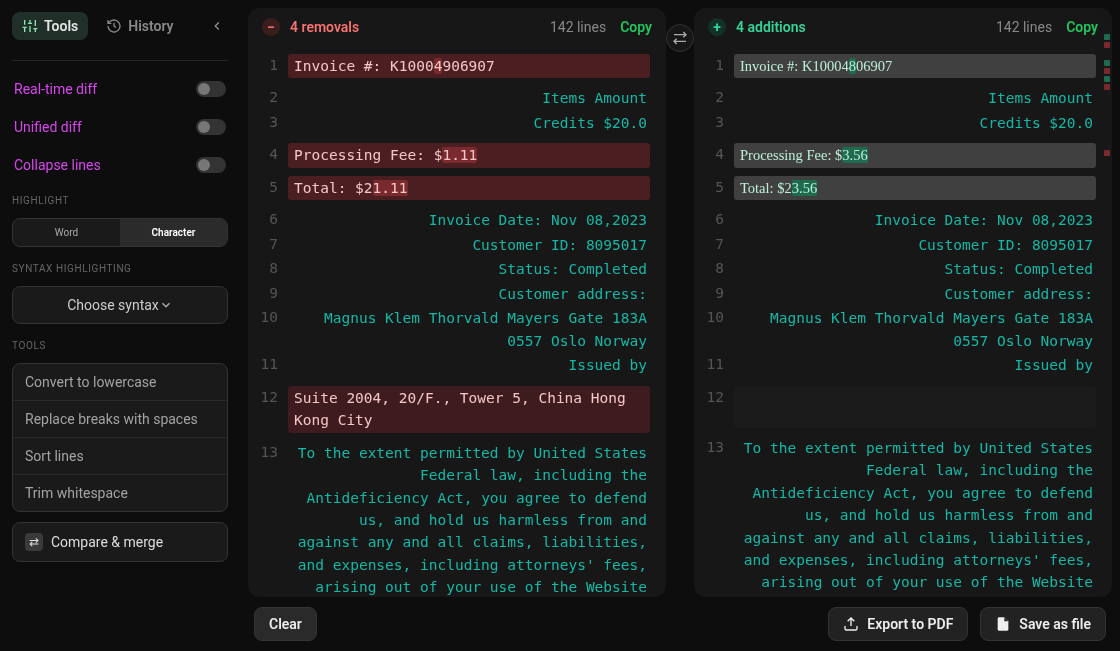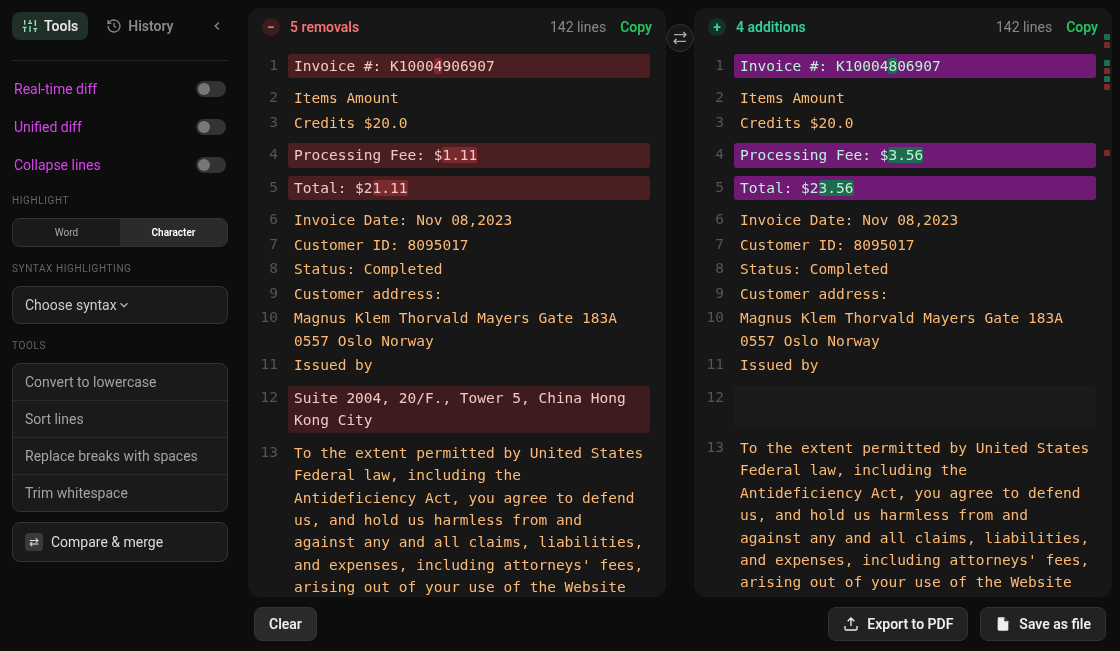--- a/index.html
+++ b/index.html
@@ -73,21 +73,21 @@
     display:flex; background:#1a1a1a; border:1px solid #333; border-radius:8px;
     overflow:hidden; margin-top:2px;
   }
   .segmented .seg {
     flex:1; text-align:center; padding:8px 0; font-size:10px; color:#aaa; cursor:pointer;
   }
   .segmented .seg.active {
     background:#2b2b2b; color:#fff; font-weight:600;
   }
   .select {
-    display:flex; align-items:center; justify-content:flex-start;
+    display:flex; align-items:center; justify-content:center;
     background:#1a1a1a; border:1px solid #333; border-radius:8px;
     padding:10px 12px; color:#ccc; cursor:pointer; margin-top:2px;
   }
   .tool-list {
     background:#1a1a1a; border:1px solid #333; border-radius:8px;
     display:flex; flex-direction:column; margin-top:2px;
   }
   .tool-item {
     padding:10px 12px; color:#a3a3a3; cursor:pointer; font-size:14px;
   }
@@ -154,24 +154,24 @@
     line-height: 1.55;
   }
   .gutter {
     width:40px; text-align:right; padding-right:10px;
     color:#555; flex-shrink:0; user-select:none;
   }
   .line-content {
     flex:1; white-space:pre-wrap; word-break:break-word;
     padding: 1px 3px 1px 6px; border-radius:3px; margin-right:16px;
   }
-  .line-content.neutral { color:#fdba74; }
+  .line-content.neutral { color:#14b8a6;text-align:right; }
   .line-content.removed { background:#4b1f22; color:#f5c6c6; }
   .line-content.removed-soft { background:#3d1b1e; color:#f5c6c6; }
-  .line-content.added   { background:#701a75; color:#bdf0d7; }
+  .line-content.added   { background:#404040; color:#bdf0d7;font-family:Liberation Serif, serif; }
   .line-content.empty-add { background:#1b1b1b; min-height:42px; }
   .hl-del { background:#7a2a2e; border-radius:2px; }
   .hl-add { background:#1e6b4f; border-radius:2px; }
 
   .spacer8 { height:8px; }
 
   
   .minimap {
     position:absolute; right:2px; top:8px; width:6px; height:calc(100% - 70px);
     display:flex; flex-direction:column; gap:2px;
@@ -245,38 +245,38 @@
   <div class="select">
     <span>Choose syntax</span>
     <svg width="14" height="14" viewBox="0 0 24 24" fill="none" stroke="#aaa" stroke-width="2.5">
         <polyline points="6 9 12 15 18 9"></polyline>
       </svg>
   </div>
 
   <div class="section-label">TOOLS</div>
   <div class="tool-list">
     <div class="tool-item">Convert to lowercase</div>
+    <div class="tool-item">Replace breaks with spaces</div>
     <div class="tool-item">Sort lines</div>
-    <div class="tool-item">Replace breaks with spaces</div>
     <div class="tool-item">Trim whitespace</div>
   </div>
 
   <div class="compare-btn">
     <span class="pill">⇄</span>
     <span>Compare &amp; merge</span>
   </div>
 </div>
 
 <div class="main">
   <div class="diff-wrap" style="position:relative;">
 
     <div class="pane">
       <div class="pane-header">
         <div class="badge-circle badge-minus">−</div>
-        <span class="change-text removals">5 removals</span>
+        <span class="change-text removals">4 removals</span>
         <div class="pane-right">
           <span>142 lines</span>
           <span class="copy-btn">Copy</span>
         </div>
       </div>
       <div class="code-area" id="code-left">
         <div class="spacer8"></div>
       <div class="line-row">
             <div class="gutter">1</div>
             <div class="line-content removed">Invoice #: K1000<span class="hl-del">4</span>906907</div>

